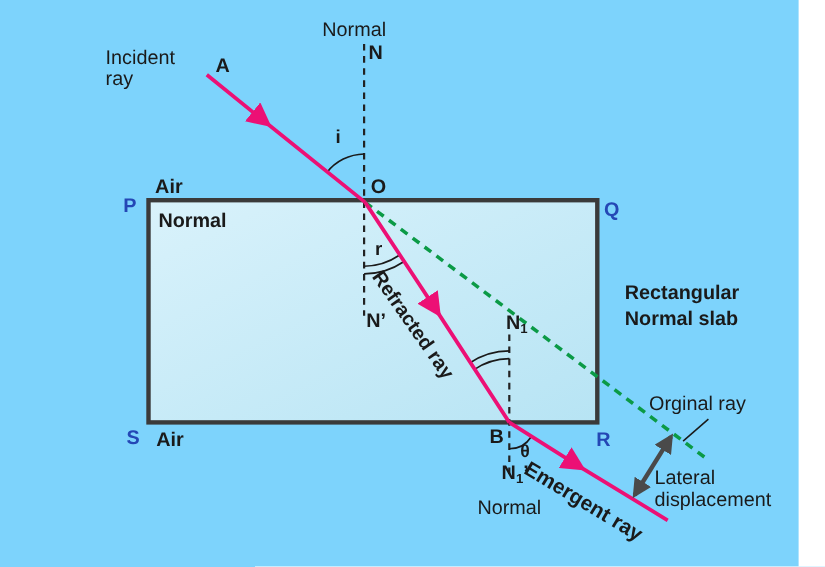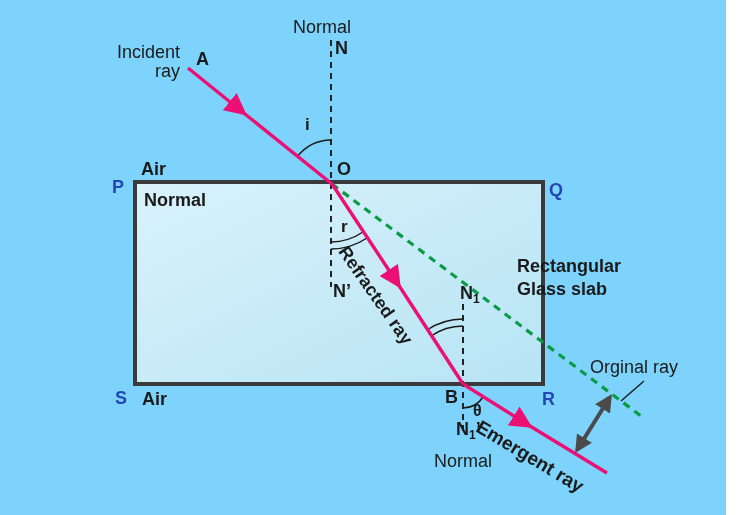--- a/index.html
+++ b/index.html
@@ -17,21 +17,21 @@
   .stage{
     position:relative;width:726px;height:515px;background:#7dd3fc;overflow:hidden;
     font-family:"Liberation Sans","DejaVu Sans",sans-serif;color:var(--ink);
   }
   .stage svg{position:absolute;left:0;top:0}
   .lbl{position:absolute;font-size:18px;line-height:19px;white-space:pre;color:var(--ink)}
   .b{font-weight:bold}
   .blue{color:var(--blue);font-weight:bold}
   .small{font-size:17px}
   .tiny{font-size:16px}
-  .right{text-align:right}
+  .right{}
   .sub{font-size:12px;vertical-align:-4px;font-weight:bold}
   .rot-refracted{transform:rotate(55deg);transform-origin:left top;font-weight:bold}
   .rot-emergent{transform:rotate(31deg);transform-origin:left top;font-weight:bold;font-size:19px}
   .lh23{line-height:23px}
   .lh20{line-height:20px}
   
   .slab-rect{fill:url(#slabGrad);stroke:var(--border);stroke-width:4}
   .dash-normal{stroke:#222;stroke-width:2;stroke-dasharray:6 5;fill:none}
   .green-dash{stroke:var(--green);stroke-width:3.2;stroke-dasharray:7.5 6;fill:none}
   .ray{stroke:var(--pink);stroke-width:3.4;fill:none}
@@ -99,31 +99,32 @@
   <div class="lbl b" style="left:144px;top:191px">Normal</div>
 
   <div class="lbl b small" style="left:341px;top:217px">r</div>
 
   <div class="lbl b" style="left:333px;top:282px"><span>N</span><span>’</span></div>
 
   <div class="lbl rot-refracted" style="left:350px;top:243px">Refracted ray</div>
 
   <div class="lbl b" style="left:460px;top:284px"><span>N</span><span class="sub">1</span></div>
 
-  <div class="lbl b lh23" style="left:517px;top:255px"><span>Rectangular</span><br><span>Glass slab</span></div>
+  <div class="lbl b lh23" style="left:568px;top:255px"><span>Rectangular</span><br><span>Normal slab</span></div>
 
   <div class="lbl" style="left:590px;top:339px"><br><span>Orginal ray</span></div>
 
   <div class="lbl b" style="left:445px;top:388px">B</div>
   <div class="lbl blue" style="left:542px;top:390px">R</div>
   <div class="lbl b tiny" style="left:473px;top:401px">θ</div>
 
   <div class="lbl b" style="left:456px;top:420px"><span>N</span><span class="sub">1</span><span>’</span></div>
 
   <div class="lbl" style="left:434px;top:452px">Normal</div>
 
   <div class="lbl rot-emergent" style="left:483px;top:417px">Emergent ray</div>
 
+  <div class="lbl lh20" style="left:595px;top:424px"><span>Lateral</span><br><span>displacement</span></div>
 
   <div class="lbl blue" style="left:115px;top:389px">S</div>
   <div class="lbl b" style="left:142px;top:390px">Air</div>
 
 </div>
 
 </body></html>

